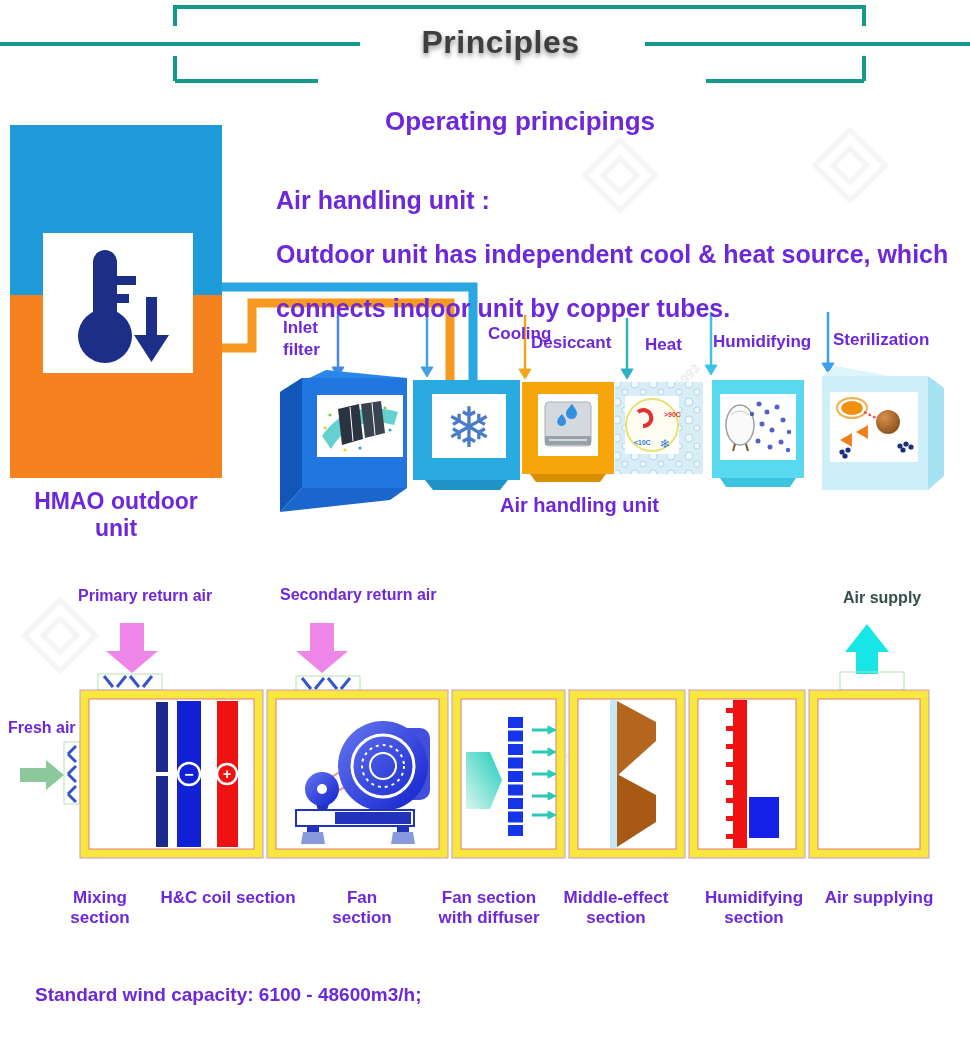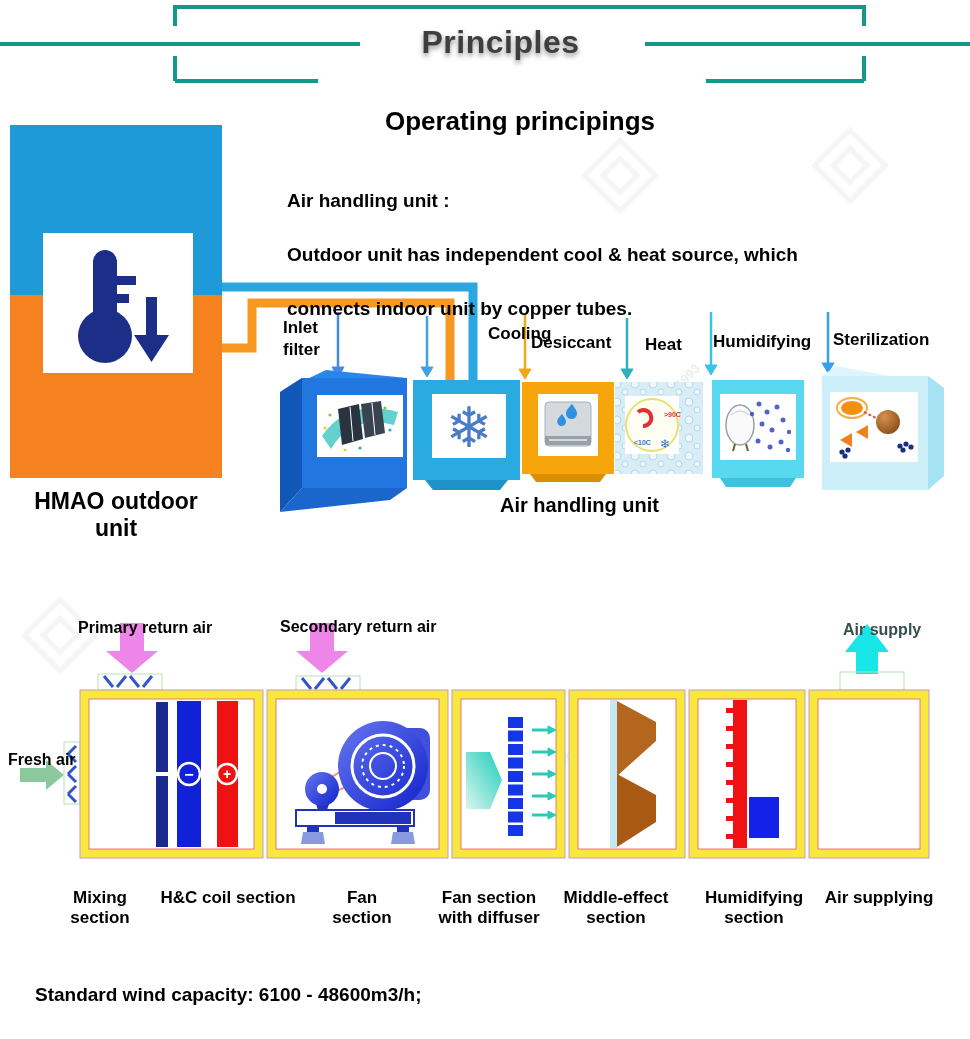--- a/index.html
+++ b/index.html
@@ -1,28 +1,28 @@
 <!DOCTYPE html>
 <html><head>
 <meta charset="utf-8">
 <style>
   html,body { margin:0; padding:0; background:#ffffff; }
   .canvas { position:relative; width:970px; height:1039px; background:#fff; overflow:hidden;
             font-family:"Liberation Sans", sans-serif; }
   svg.layer { position:absolute; left:0; top:0; }
   .t { position:absolute; font-family:"Liberation Sans", sans-serif; font-weight:bold;
-       color:#000000; white-space:pre-line; }
+       color:#6d28d9; white-space:pre-line; }
   .title-principles { left:393px; top:24px; width:215px; text-align:center; font-size:32px;
        color:#3e3e3e; text-shadow:0 3px 5px rgba(60,60,60,.55); letter-spacing:.5px; }
   .op-title { left:350px; top:106px; width:340px; text-align:center; font-size:26px; }
-  .op-desc { left:287px; top:160px; font-size:19px; line-height:27px; }
+  .op-desc { left:276px; top:160px; font-size:25px; line-height:27px; }
   .sec-lbl { font-size:17px; line-height:22px; }
   .hmao { left:10px; top:488px; width:212px; text-align:center; font-size:23px; }
   .ahu-lbl { left:500px; top:494px; font-size:20px; }
-  .ret-lbl { font-size:16px;margin-top:32px; }
+  .ret-lbl { font-size:16px; }
   .constant-title { left:425px; top:629px; width:300px; text-align:center; font-size:28px; }
   .train-lbl { font-size:17px; line-height:20px; text-align:center; top:888px; }
   .specs { left:35px; top:951px; font-size:19px; line-height:29px; }
 </style>
 </head>
 <body>
 
 <div class="canvas">
 
 <svg class="layer" width="970" height="1039" viewBox="0 0 970 1039">

